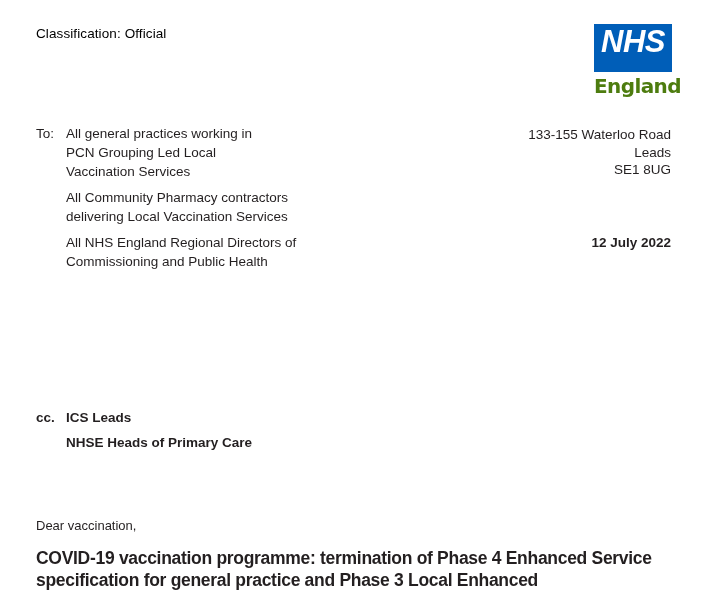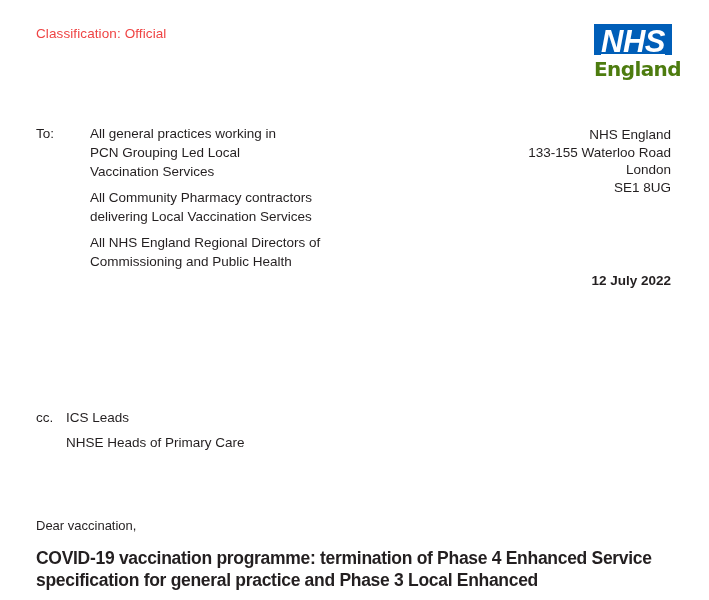--- a/index.html
+++ b/index.html
@@ -2,58 +2,57 @@
 <html><head>
   <meta charset="utf-8">
   <style>
     html, body { margin: 0; padding: 0; background: #ffffff; }
     body {
       width: 709px; height: 600px; overflow: hidden; position: relative;
       font-family: "Liberation Sans", sans-serif; color: #231f20;
     }
     .classification {
       position: absolute; left: 36px; top: 26px;
-      font-size: 13.5px; color: #ef4444; letter-spacing: 0.1px;
+      font-size: 13.5px; color: #000000; letter-spacing: 0.1px;
     }
     .logo {
       position: absolute; left: 594px; top: 24px; width: 78px;
     }
     .logo-box {
-      background: #005eb8; color: #fff; width: 78px; height: 31px;
+      background: #005eb8; color: #fff; width: 78px; height: 48px;
       font-weight: bold; font-style: italic; font-size: 31px;
       line-height: 35px; text-align: center; letter-spacing: -0.5px;
       font-family: "Liberation Sans", sans-serif;
-      text-decoration: underline;
     }
     .logo-sub {
       font-weight: bold; font-size: 20px; color: #4d7c0f;
       text-align: right; line-height: 26px; margin-top: 1px;
       font-family: "DejaVu Sans", sans-serif; letter-spacing: -0.6px;
     }
     .to-block {
       position: absolute; left: 36px; top: 124px; width: 340px;
       font-size: 13.5px; line-height: 19px;
     }
-    .to-row { display: flex; gap: 24px; }
+    .to-row { display: flex; }
     .to-label { width: 30px; flex: none; }
     .recipients { flex: 1; }
     .recipient { margin-bottom: 7px; }
     .address {
       position: absolute; right: 38px; top: 126px; text-align: right;
       font-size: 13.5px; line-height: 17.5px;
     }
     .date {
       position: absolute; right: 38px; top: 235px; text-align: right;
-      font-size: 13.5px; font-weight: bold; margin-top: 38px;
+      font-size: 13.5px; font-weight: bold;
     }
     .cc-block {
       position: absolute; left: 36px; top: 408px;
       font-size: 13.5px; line-height: 19px;
     }
-    .cc-row { display: flex; }
+    .cc-row { display: flex; font-weight: bold; }
     .cc-label { width: 30px; flex: none; }
     .cc-item { margin-bottom: 6px; }
     .salutation {
       position: absolute; left: 36px; top: 518px; font-size: 13px;
     }
     .subject {
       position: absolute; left: 36px; top: 547px; width: 660px;
       font-size: 17.5px; font-weight: bold; line-height: 22px;
       letter-spacing: -0.3px;
     }
@@ -73,23 +72,22 @@
     <div class="to-label">To:</div>
     <div class="recipients">
       <div class="recipient" style="width:210px">All general practices working in PCN Grouping Led Local Vaccination Services</div>
       <div class="recipient" style="width:245px">All Community Pharmacy contractors delivering Local Vaccination Services</div>
       <div class="recipient" style="width:280px">All NHS England Regional Directors of Commissioning and Public Health</div>
     </div>
   </div>
 </div>
 
 <div class="address">
-  <div>NHS England</div>
   <div>133-155 Waterloo Road</div>
-  <div>London</div>
+  <div>Leads</div>
   <div>SE1 8UG</div>
 </div>
 
 <div class="date">12 July 2022</div>
 
 <div class="cc-block">
   <div class="cc-row">
     <div class="cc-label">cc.</div>
     <div>
       <div class="cc-item">ICS Leads</div>

